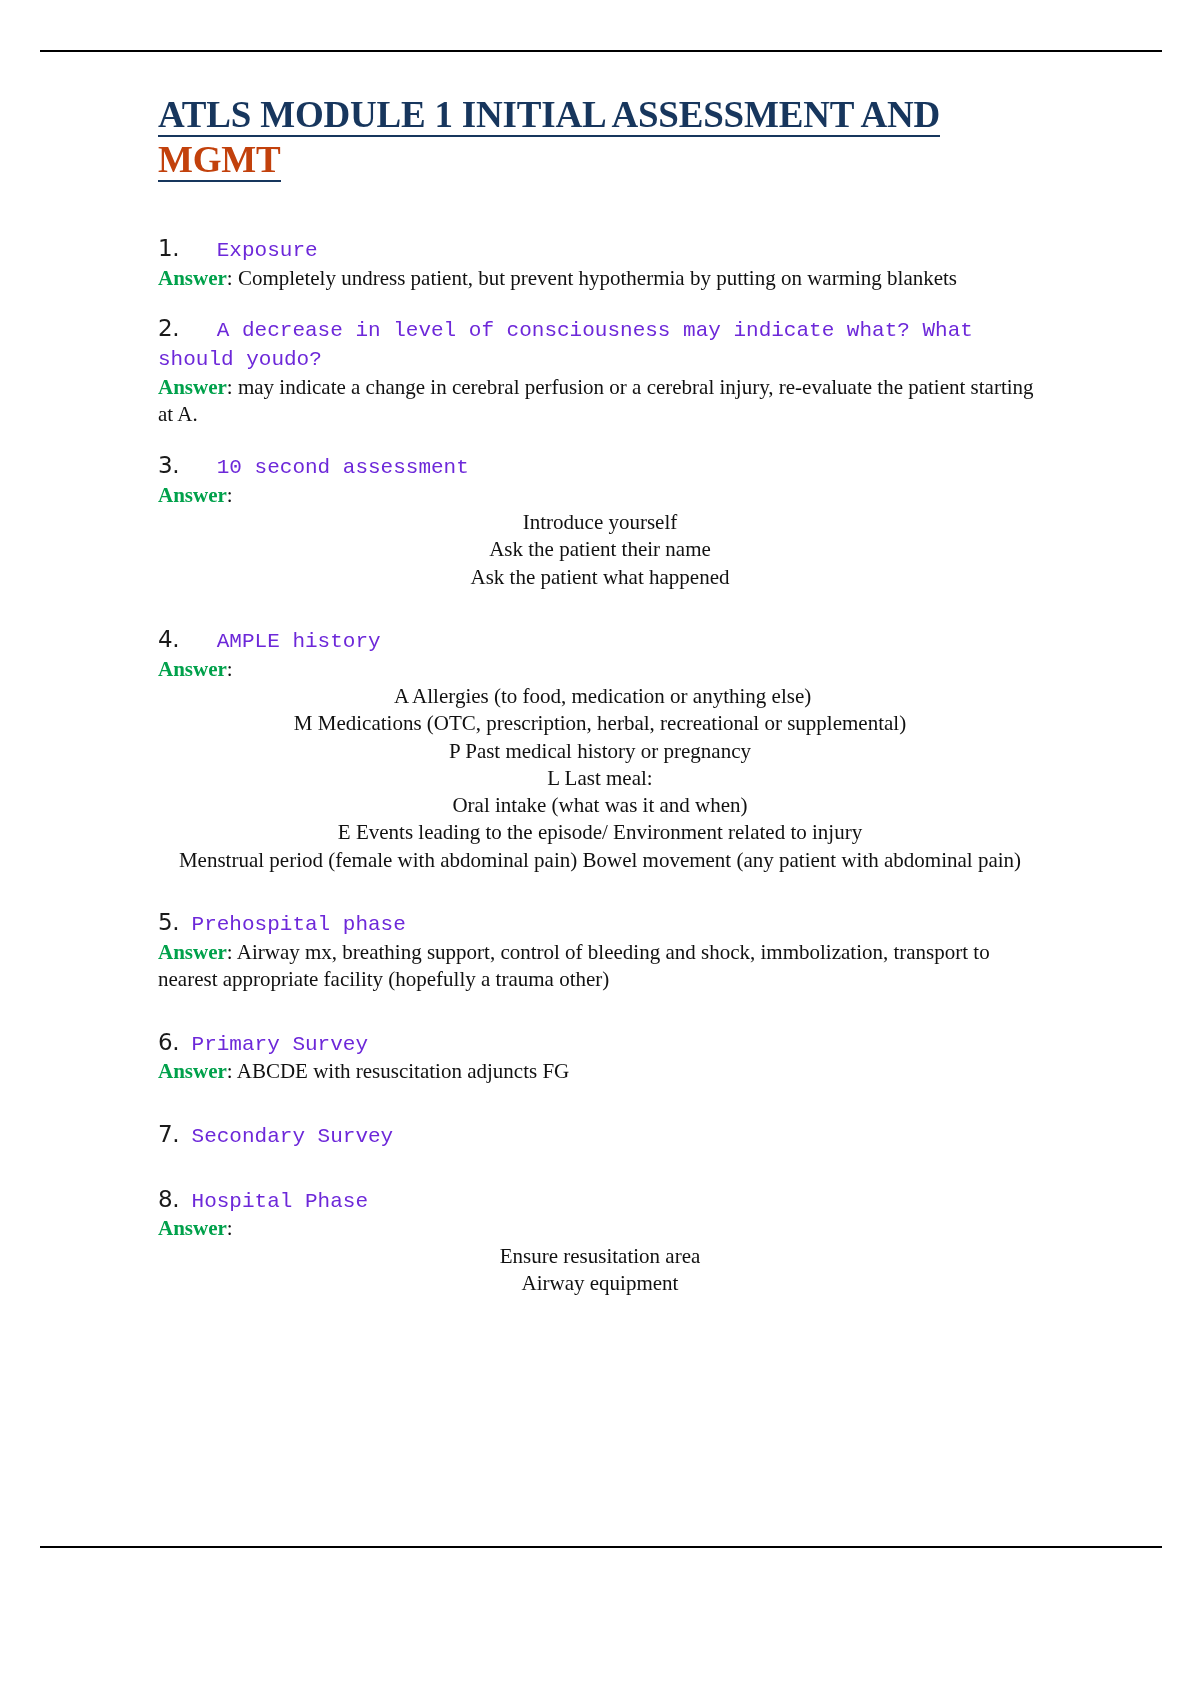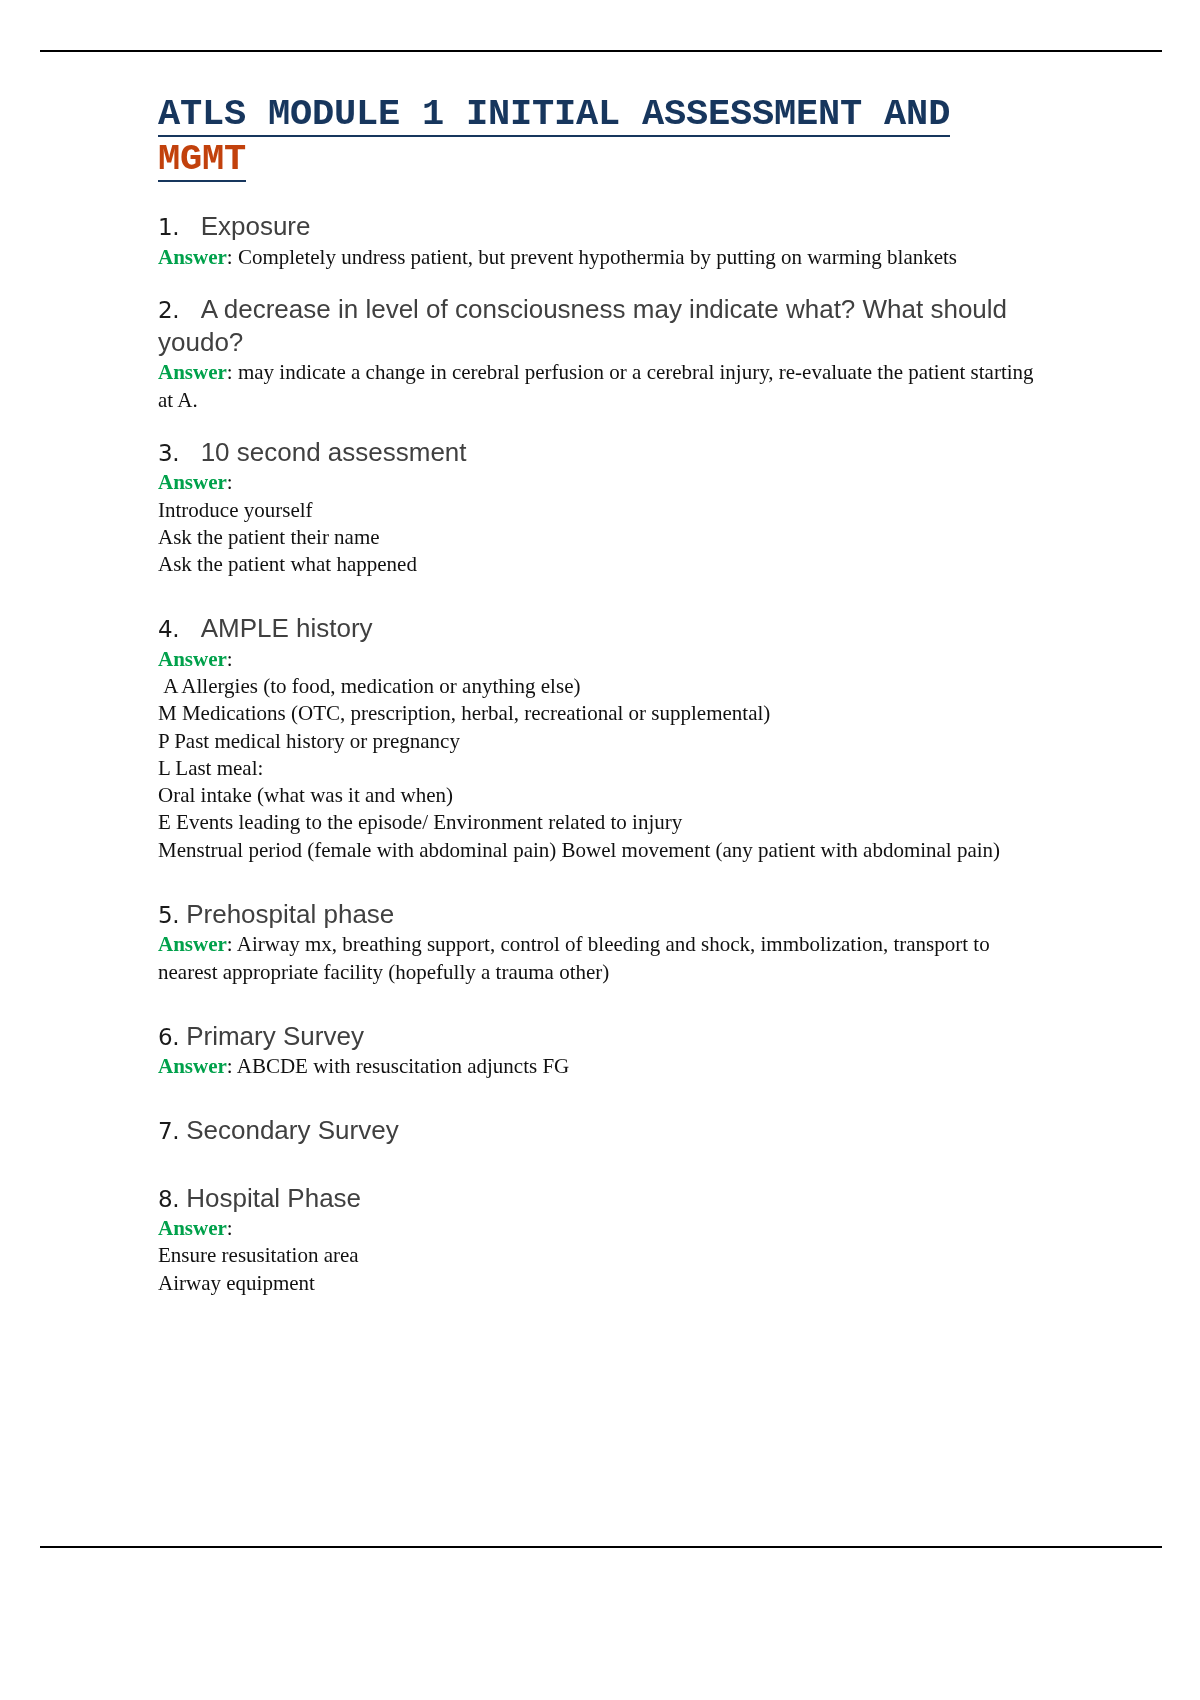--- a/index.html
+++ b/index.html
@@ -38,26 +38,26 @@
 
   .content {
     position: absolute;
     left: 158px;
     top: 92px;
     width: 884px;
   }
 
   
   .doc-title {
-    font-family: Liberation Mono, monospace;
+    font-family: Liberation Serif, serif;
     font-weight: bold;
     font-size: 37px;
     line-height: 1.22;
     color: #17365d;
-    margin: 0 0 28px 0;
+    margin: 0 0 52px 0;
     letter-spacing: -0.2px;
   }
   .doc-title .tline {
     display: inline;
     border-bottom: 2.5px solid #17365d;
     box-decoration-break: clone;
     -webkit-box-decoration-break: clone;
   }
 
   
@@ -74,23 +74,23 @@
     white-space: pre-wrap;
   }
   .qnum {
     font-family: "DejaVu Sans", "Liberation Sans", sans-serif;
     font-size: 23px;
     font-weight: 400;
     color: #1a1a1a;
     letter-spacing: -0.5px;
   }
   .qtext {
-    font-family: Liberation Sans, sans-serif;
-    font-size: 26px;
-    color: #404040;
+    font-family: Liberation Mono, monospace;
+    font-size: 21px;
+    color: #6d28d9;
   }
 
   .aline {
     font-size: 21px;
     line-height: 1.30;
     margin: 0;
     white-space: pre-wrap;
   }
   .alabel {
     color: #00a14b;
@@ -102,20 +102,21 @@
     font-family: "Liberation Serif", "DejaVu Serif", serif;
   }
 
   .sub {
     font-size: 21px;
     line-height: 1.30;
     margin: 0;
     color: #111;
     white-space: pre-wrap;
     font-family: "Liberation Serif", "DejaVu Serif", serif;
+    text-align: center;
   }
 </style>
 </head>
 <body style="background: rgb(255, 255, 255);">
 
 <div class="page">
 
   <div class="rule rule-top" style="border-top-color: rgb(0, 0, 0);"></div>
   <div class="rule rule-bottom" style="border-top-color: rgb(0, 0, 0);"></div>
 

